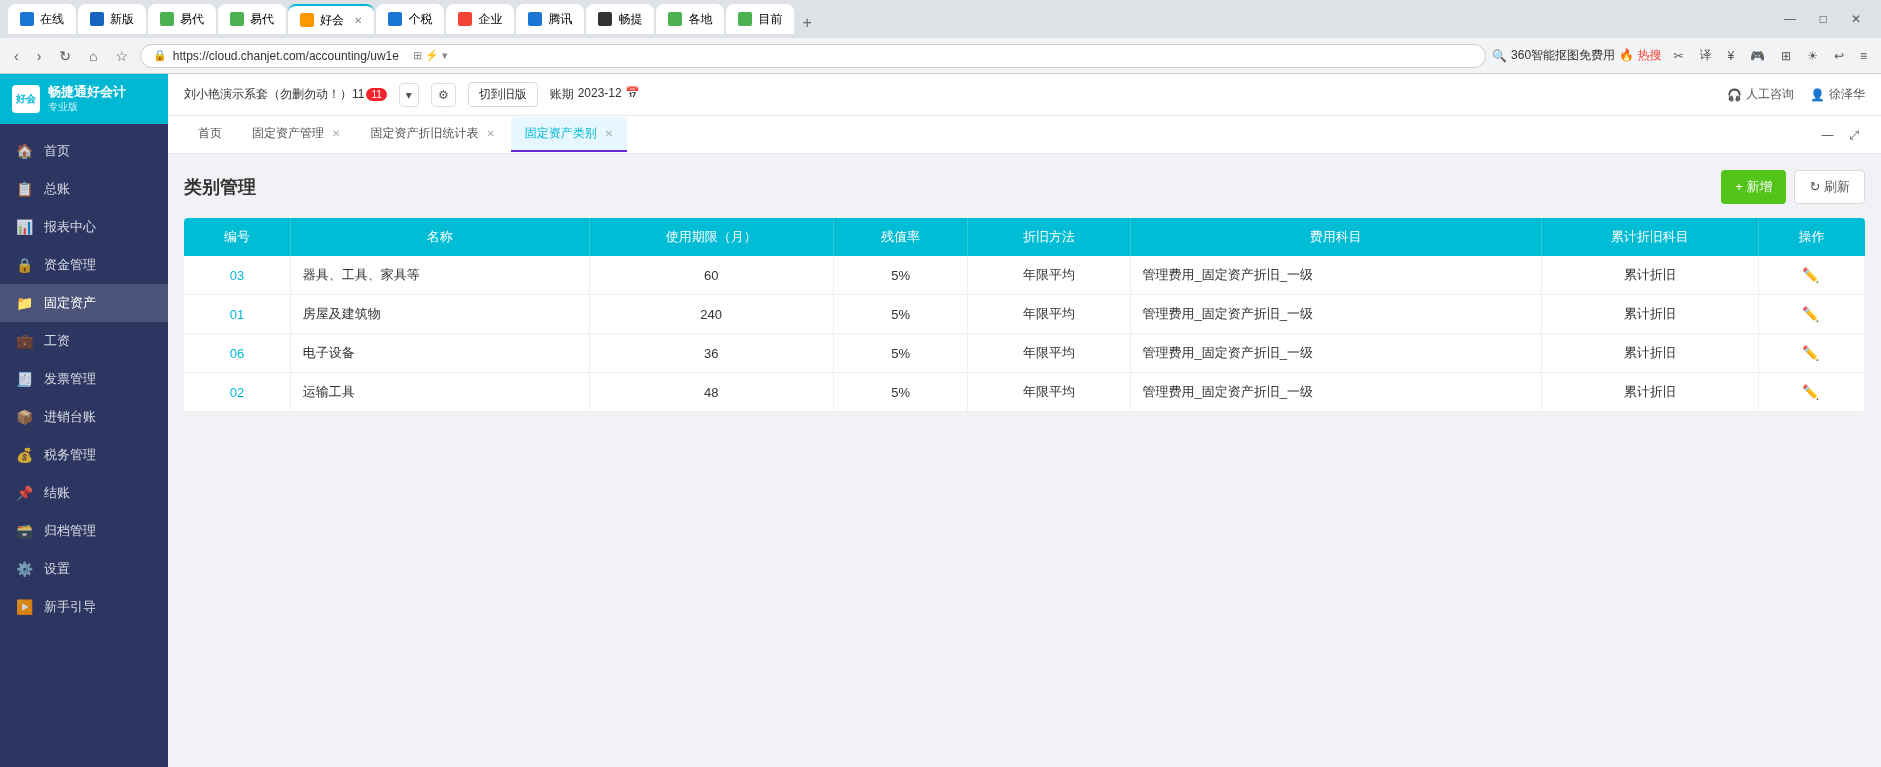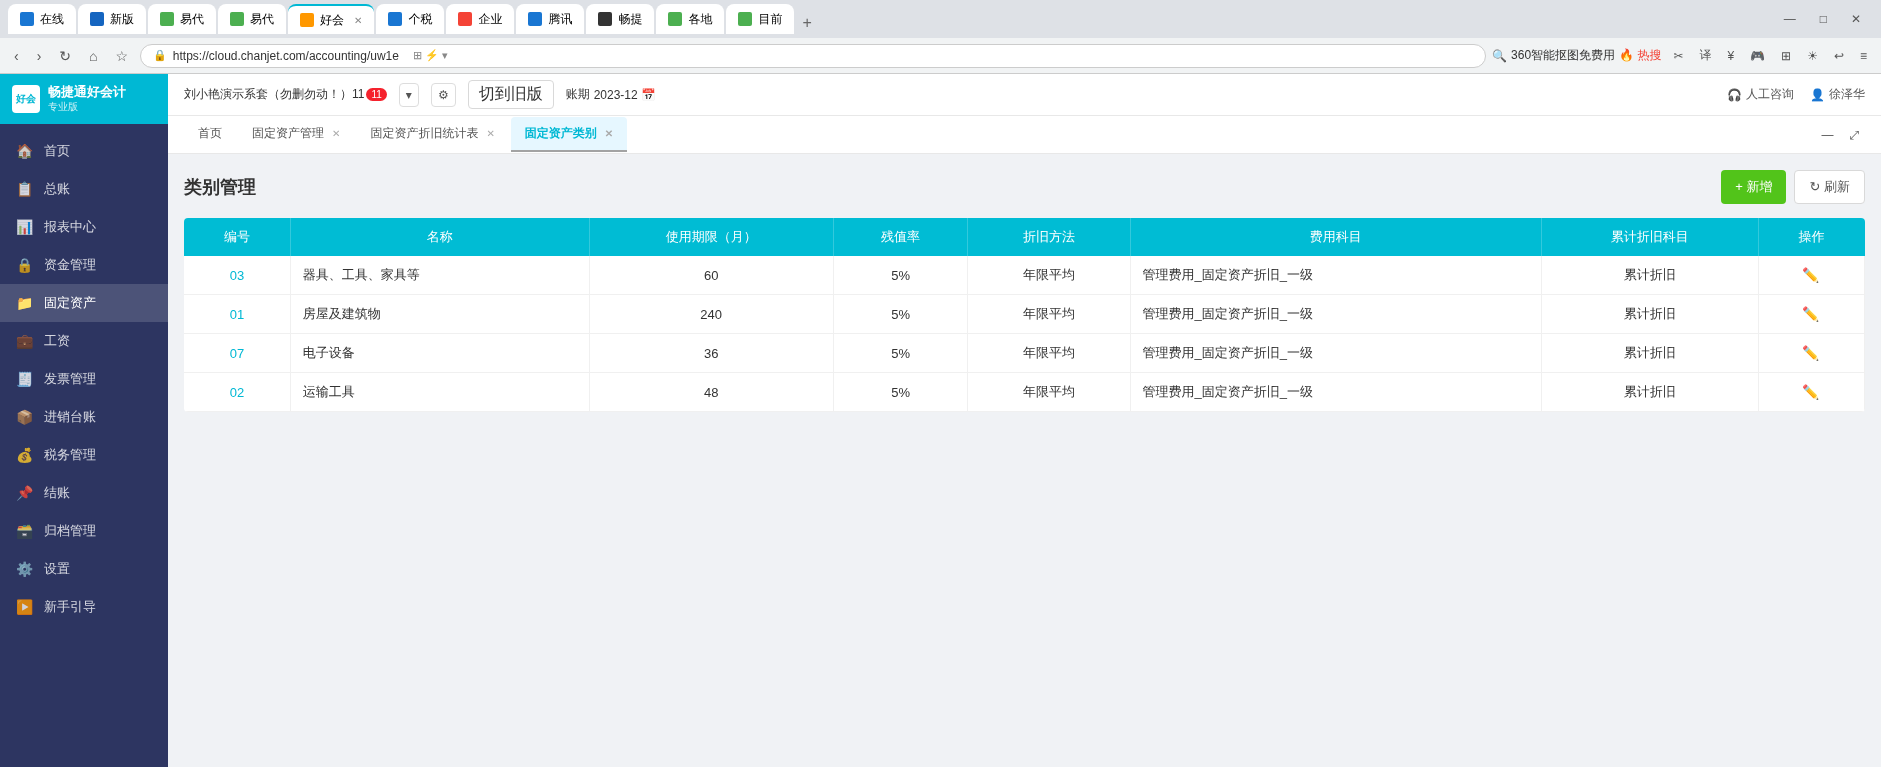--- a/index.html
+++ b/index.html
@@ -36,29 +36,29 @@
     .sidebar-item.active { background: rgba(255,255,255,0.15); color: #fff; }
     .sidebar-item .item-icon { font-size: 14px; width: 18px; text-align: center; flex-shrink: 0; }
 
     
     .main { flex: 1; display: flex; flex-direction: column; overflow: hidden; background: #f0f2f5; }
 
     
     .topbar { background: #fff; padding: 6px 16px; display: flex; align-items: center; gap: 12px; border-bottom: 1px solid #e8e8e8; height: 42px; }
     .topbar-user { font-size: 12px; color: #333; display: flex; align-items: center; gap: 2px; }
     .topbar-badge { background: #f5222d; color: #fff; font-size: 10px; border-radius: 10px; padding: 1px 5px; }
-    .topbar-btn { background: #fff; border: 1px solid #d9d9d9; border-radius: 4px; padding: 3px 10px; font-size: 16px; cursor: pointer; color: #333; }
-    .topbar-period { font-size: 12px; color: #333; display: flex; align-items: center; gap: 4px; }
+    .topbar-btn { background: #fff; border: 1px solid #d9d9d9; border-radius: 4px; padding: 3px 10px; font-size: 12px; cursor: pointer; color: #333; }
+    .topbar-period { font-size: 12px; color: #333; display: flex; gap: 4px; }
     .topbar-right { margin-left: auto; display: flex; align-items: center; gap: 16px; font-size: 12px; color: #555; }
     .topbar-right span { display: flex; align-items: center; gap: 4px; cursor: pointer; }
 
     
     .tabs-bar { background: #fff; display: flex; align-items: center; padding: 0 16px; border-bottom: 1px solid #e8e8e8; height: 38px; gap: 2px; }
     .tab { padding: 8px 14px; font-size: 12px; color: #555; cursor: pointer; display: flex; align-items: center; gap: 6px; border-bottom: 2px solid transparent; white-space: nowrap; }
-    .tab.active { color: #00b8d4; background: #e6f7ff; border-bottom: 2px solid #a3a3a3; border-radius: 4px 4px 0 0; font-weight: bold; }
+    .tab.active { color: #00b8d4; background: #e6f7ff; border-bottom: 2px solid #6d28d9; border-radius: 4px 4px 0 0; }
     .tab .tab-x { color: #aaa; font-size: 10px; margin-left: 2px; }
 
     
     .content { flex: 1; padding: 16px; overflow-y: auto; background: #f0f2f5; }
 
     
     .page-header { display: flex; align-items: center; justify-content: space-between; margin-bottom: 14px; }
     .page-title { font-size: 18px; font-weight: bold; color: #333; }
     .header-actions { display: flex; gap: 8px; }
     .btn-add { background: #52c41a; color: #fff; border: none; border-radius: 4px; padding: 7px 14px; font-size: 13px; cursor: pointer; display: flex; align-items: center; gap: 4px; }
@@ -338,21 +338,21 @@
       <td style="color:#00b8d4;">01</td>
       <td>房屋及建筑物</td>
       <td>240</td>
       <td>5%</td>
       <td>年限平均</td>
       <td style="text-align:left;">管理费用_固定资产折旧_一级</td>
       <td>累计折旧</td>
       <td><span class="edit-icon">✏️</span></td>
     </tr>
             <tr>
-      <td style="color:#00b8d4;">07</td>
+      <td style="color:#00b8d4;">06</td>
       <td>电子设备</td>
       <td>36</td>
       <td>5%</td>
       <td>年限平均</td>
       <td style="text-align:left;">管理费用_固定资产折旧_一级</td>
       <td>累计折旧</td>
       <td><span class="edit-icon">✏️</span></td>
     </tr>
             <tr>
       <td style="color:#00b8d4;">02</td>

